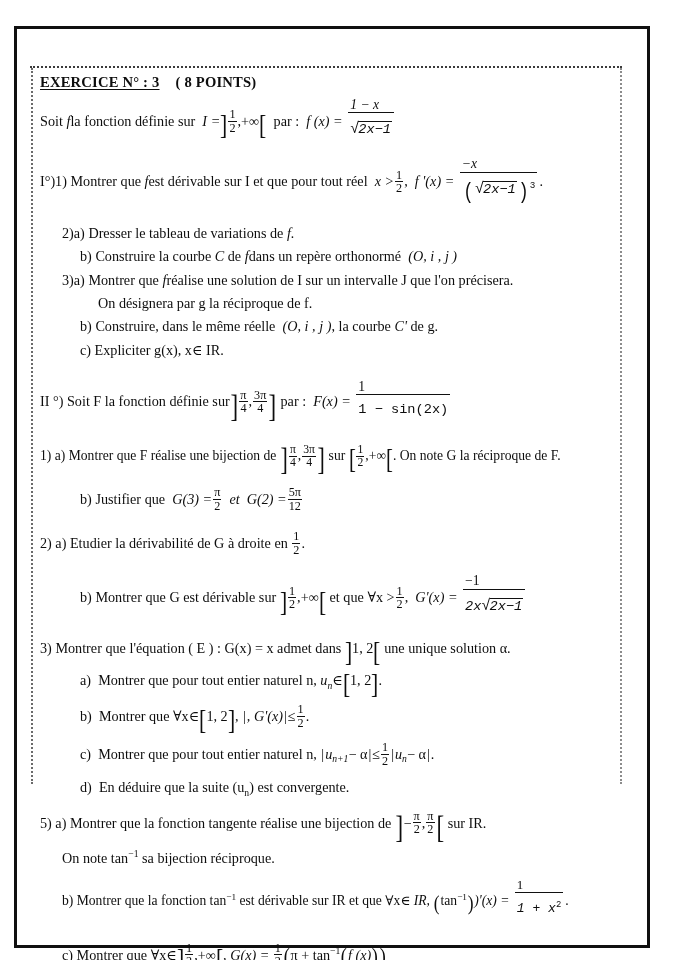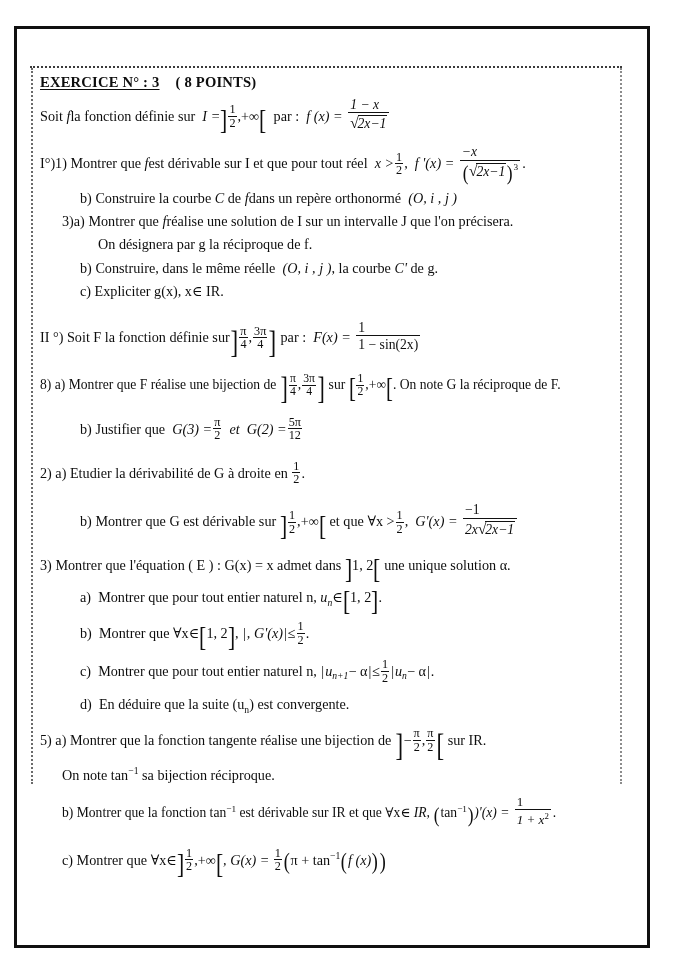--- a/index.html
+++ b/index.html
@@ -95,21 +95,21 @@
   
   .frac {
     display: inline-block;
     vertical-align: -0.52em;
     text-align: left;
     font-size: 0.96em;
     line-height: 1.05;
     margin: 0 2px;
   }
   .frac > .num { display: block; padding: 0 2px; }
-  .frac > .den { display: block; border-top: 1.2px solid #111; padding: 2px 2px; }
+  .frac > .den { display: block; border-top: 1.2px solid #111; padding: 8px 2px; font-family: Liberation Mono, monospace; }
 
   .fracsm {
     display: inline-block;
     vertical-align: -0.48em;
     text-align: center;
     font-size: 0.86em;
     line-height: 1.02;
     margin: 0 1px;
   }
   .fracsm > .num { display: block; padding: 0 1px; }
@@ -184,20 +184,25 @@
 
   <div class="line gap-m">
     <span>I°)1)</span>
     <span>Montrer que</span>
     <span class="it">f</span><span>est dérivable sur I et que pour tout réel</span>
     &nbsp;<span class="it">x &gt;</span><span class="fracsm"><span class="num">1</span><span class="den">2</span></span><span>,</span>
     &nbsp;<span class="it">f '(x)  =</span>
     <span class="frac"><span class="num it">−x</span><span class="den"><span class="paren-tall">(</span><span class="rad"><span class="sign">√</span><span class="bar it">2x−1</span></span><span class="paren-tall">)</span><span class="sup">3</span></span></span><span>.</span>
   </div>
 
+  <div class="line gap-l ind1">
+    <span>2)a)</span>
+    <span>Dresser le tableau de variations de</span>
+    <span class="it">f.</span>
+  </div>
 
   <div class="line gap-s ind2">
     <span>b)</span>
     <span>Construire la courbe</span>
     <span class="script-c">C</span>
     <span>de</span>
     <span class="it">f</span><span>dans un repère orthonormé</span>
     &nbsp;<span class="it">(O,  i ,  j )</span>
   </div>
 
@@ -225,21 +230,21 @@
 
   <div class="line gap-xl">
     <span>II °)</span>
     <span>Soit F la fonction définie sur</span><span class="bk2">]</span><span class="fracsm"><span class="num">π</span><span class="den">4</span></span><span>,</span><span class="fracsm"><span class="num">3π</span><span class="den">4</span></span><span class="bk2">]</span>
     <span>par :</span>
     &nbsp;<span class="it">F(x) =</span>
     <span class="frac"><span class="num">1</span><span class="den">1 − sin(2x)</span></span>
   </div>
 
   <div class="line gap-l" style="font-size:13.6px;">
-    <span>8)  a)</span>
+    <span>1)  a)</span>
     <span>Montrer que F réalise une bijection de</span>
     <span class="bk2">]</span><span class="fracsm"><span class="num">π</span><span class="den">4</span></span><span>,</span><span class="fracsm"><span class="num">3π</span><span class="den">4</span></span><span class="bk2">]</span>
     <span>sur</span>
     <span class="bk">[</span><span class="fracsm"><span class="num">1</span><span class="den">2</span></span><span>,</span><span>+∞</span><span class="bk">[</span><span>. On note G la réciproque de F.</span>
   </div>
 
   <div class="line gap-l ind2">
     <span>b)</span>
     <span>Justifier que</span>
     &nbsp;<span class="it">G(3) =</span><span class="fracsm"><span class="num">π</span><span class="den">2</span></span>

